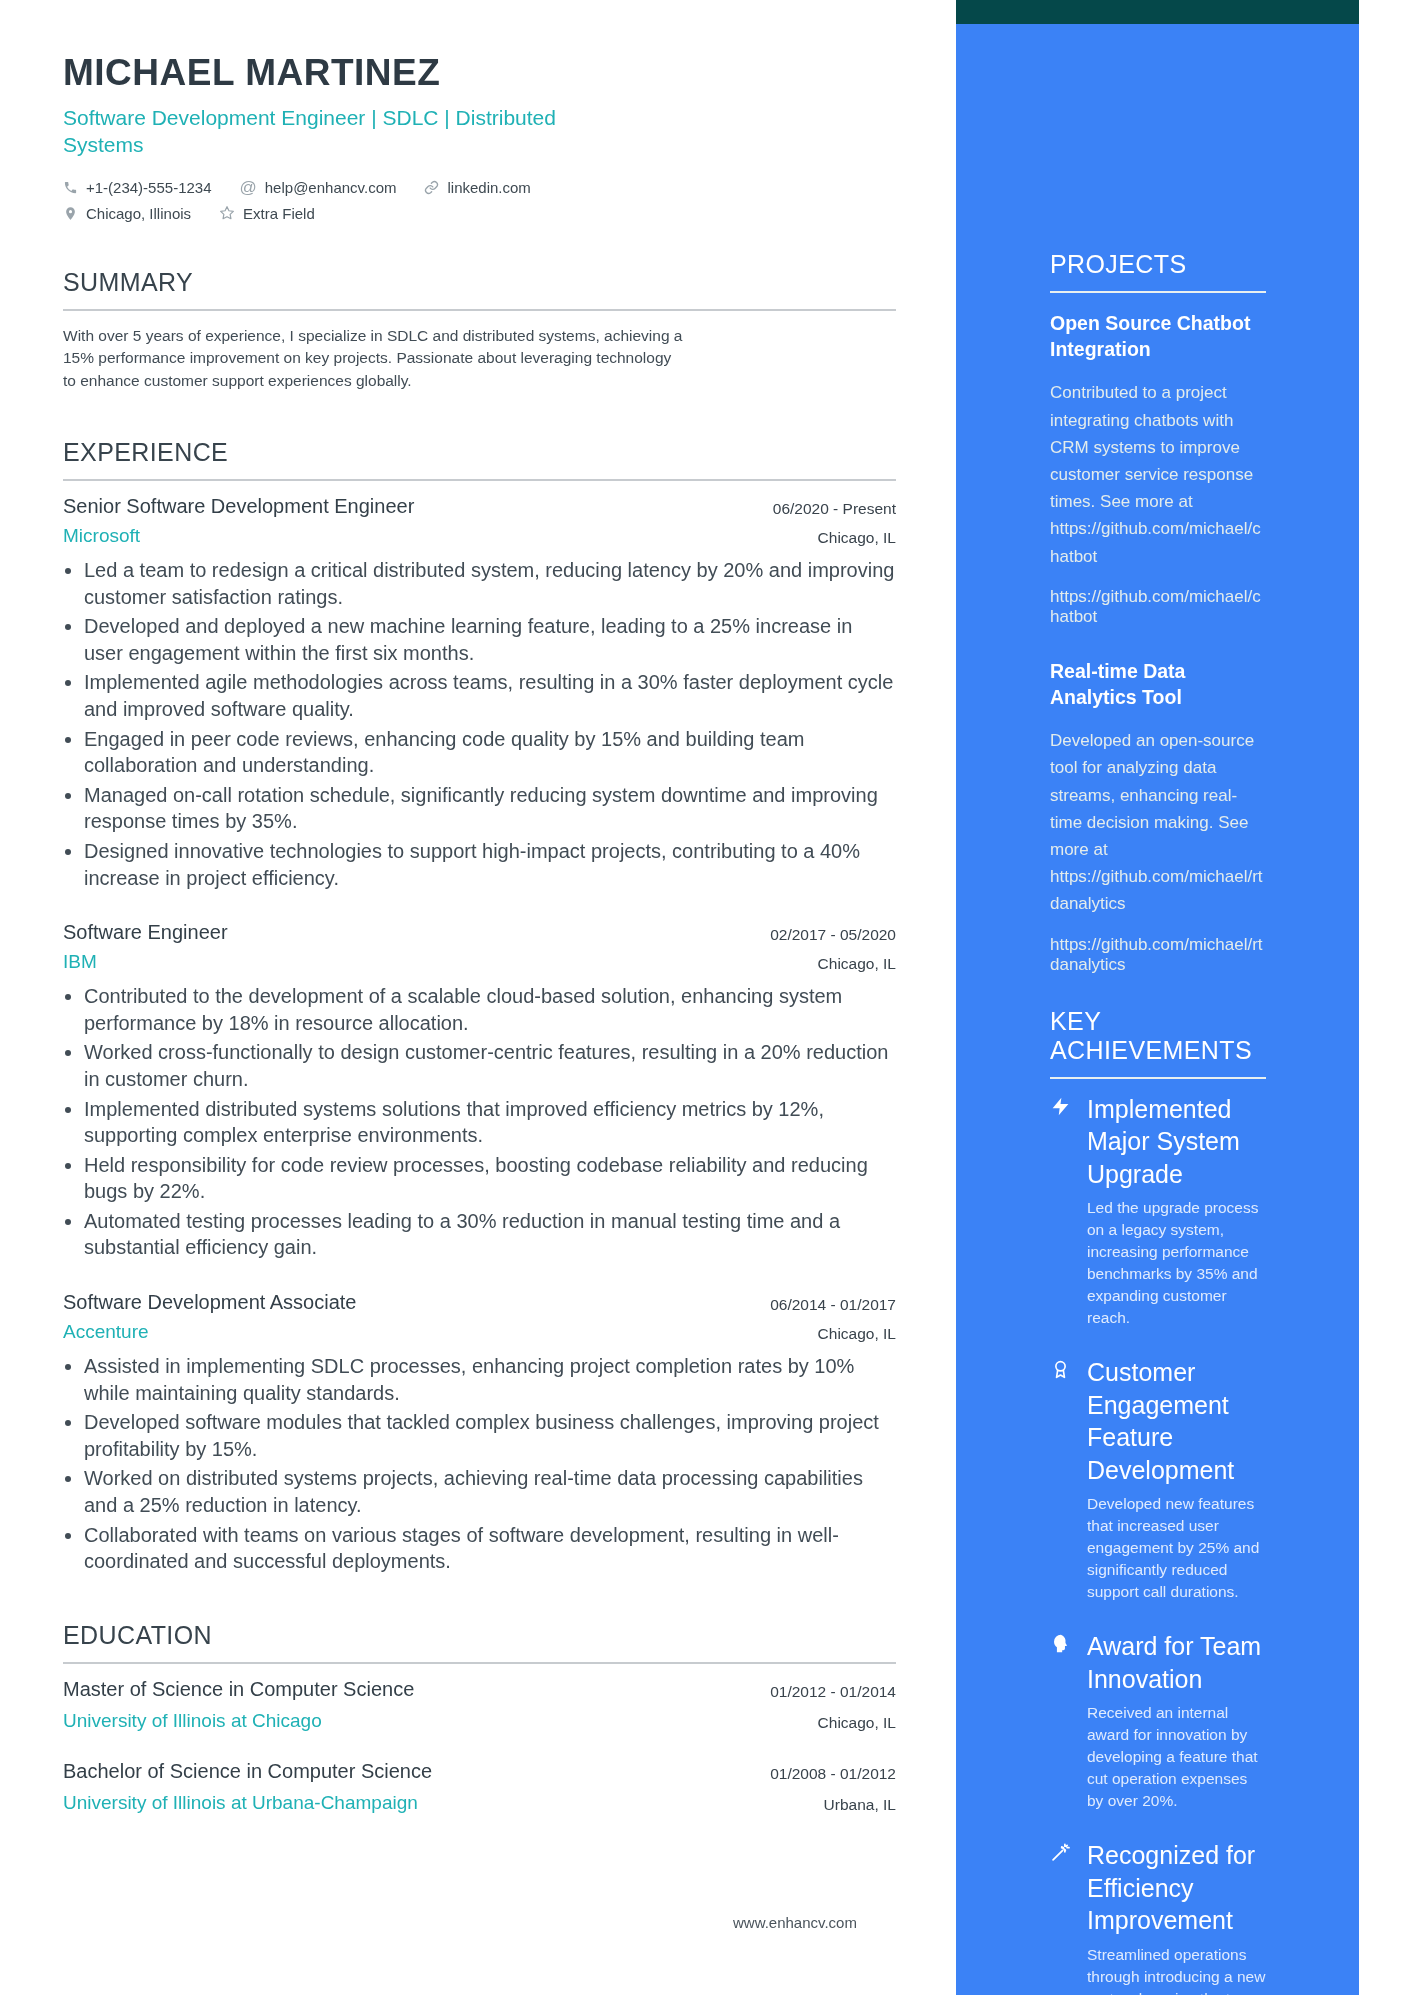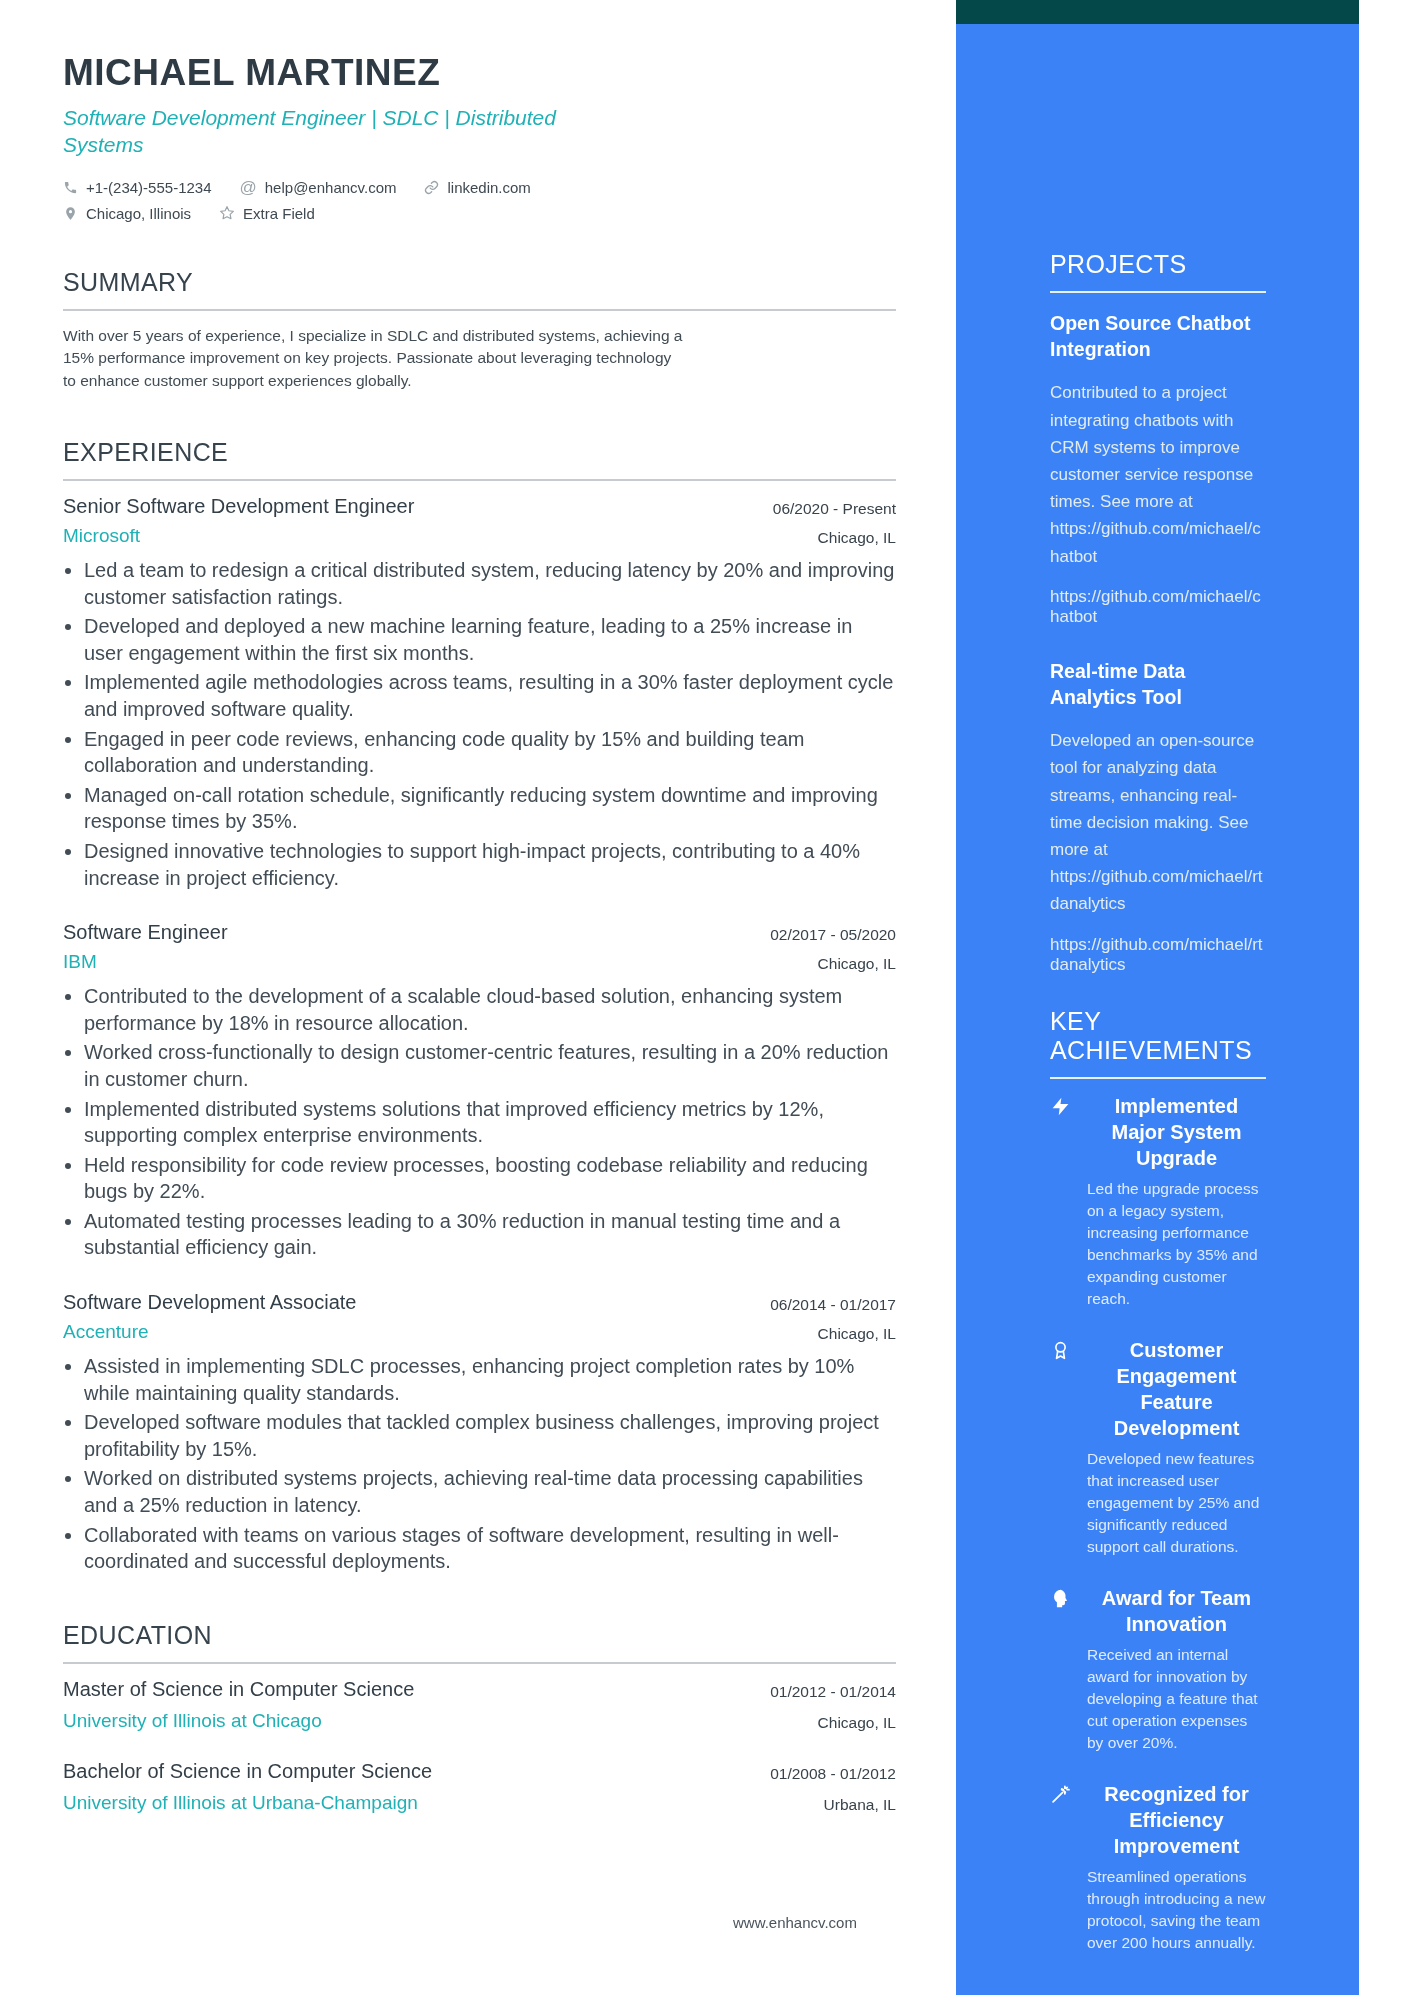--- a/index.html
+++ b/index.html
@@ -4,21 +4,21 @@
 <style>
   html,body{margin:0;padding:0;}
   body{width:1410px;height:1995px;position:relative;background:#ffffff;
        font-family:"Liberation Sans",sans-serif;color:#3E4951;overflow:hidden;}
   .page{display:flex;width:1410px;min-height:1995px;}
   .main{width:956px;box-sizing:border-box;padding:52px 60px 0 63px;}
   .sidebar{width:403px;box-sizing:border-box;background:#3b82f6;padding:250px 93px 0 94px;position:relative;}
   .band{position:absolute;top:0;left:0;right:0;height:24px;background:#05484A;}
 
   .name{font-size:37px;font-weight:800;color:#2E3A44;margin:0 0 10px;letter-spacing:.5px;}
-  .headline{font-size:21px;color:#1FB1B5;line-height:1.3;max-width:555px;margin:0 0 20px;font-style:italic;}
+  .headline{font-size:21px;color:#1FB1B5;line-height:1.3;max-width:555px;margin:0 0 20px;}
   .contact-row{display:flex;gap:28px;margin-bottom:9px;align-items:center;}
   .citem{display:flex;align-items:center;gap:8px;font-size:15px;color:#3E4951;}
   .cicon{color:#9AA4AB;display:inline-flex;align-items:center;}
   .at-glyph{font-size:17px;color:#9AA4AB;line-height:1;}
 
   section{margin-top:46px;}
   .sec-h{font-size:25px;font-weight:500;color:#37434C;letter-spacing:.4px;margin:0 0 14px;
          padding-bottom:12px;border-bottom:2px solid #C7CBCF;}
   .sidebar .sec-h{color:#ffffff;border-bottom:2px solid #E9F0F0;}
 
@@ -37,21 +37,21 @@
   .school{font-size:19px;color:#1FB1B5;margin-top:9px;}
 
   .sidebar section{margin-top:0;}
   .proj{margin-bottom:32px;}
   .proj-title{font-size:19.5px;font-weight:700;color:#ffffff;line-height:1.32;margin:18px 0 0;}
   .proj-body{font-size:17px;color:#E3ECEC;line-height:1.6;margin-top:17px;overflow-wrap:anywhere;}
   .proj-link{display:block;font-size:17px;color:#E3ECEC;margin-top:15px;overflow-wrap:anywhere;text-decoration:none;}
   .ach-wrap{margin-top:52px;}
   .ach{display:flex;gap:15px;margin-bottom:27px;}
   .ach-icon{flex:0 0 22px;color:#ffffff;padding-top:3px;}
-  .ach-title{font-size:20px;color:#ffffff;font-weight:700;line-height:1.3;text-align:center;}
+  .ach-title{font-size:25px;color:#ffffff;font-weight:400;line-height:1.3;}
   .ach-body{font-size:15.5px;color:rgba(255,255,255,.84);line-height:1.42;margin-top:7px;}
 
   .footer-left{position:absolute;left:63px;top:1989px;display:flex;align-items:center;gap:11px;}
   .powered{font-size:14.5px;color:#59636B;}
   .brand{font-size:19px;color:#39444D;font-weight:500;letter-spacing:.4px;}
   .site{position:absolute;left:733px;top:1914px;font-size:15px;color:#4A545C;}
   svg{display:block;}
 </style>
 </head>
 <body>

